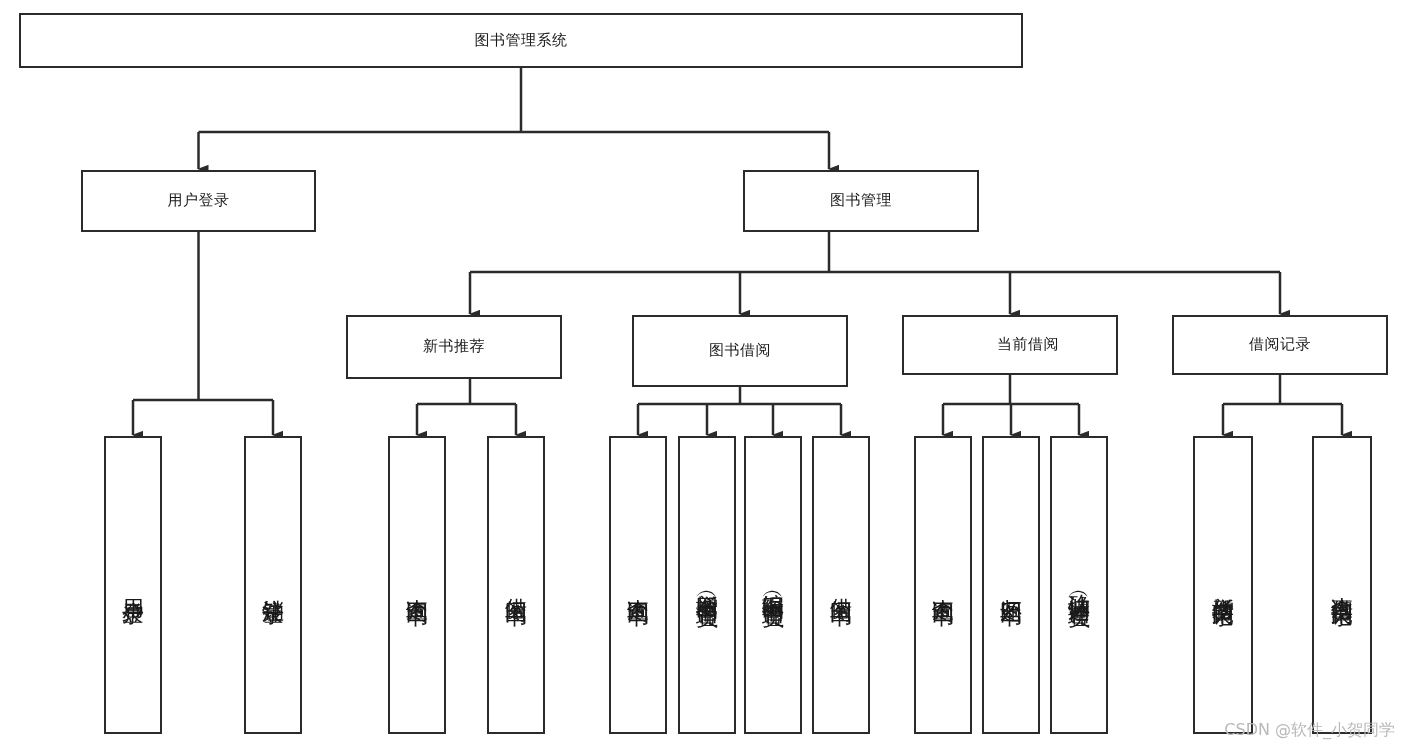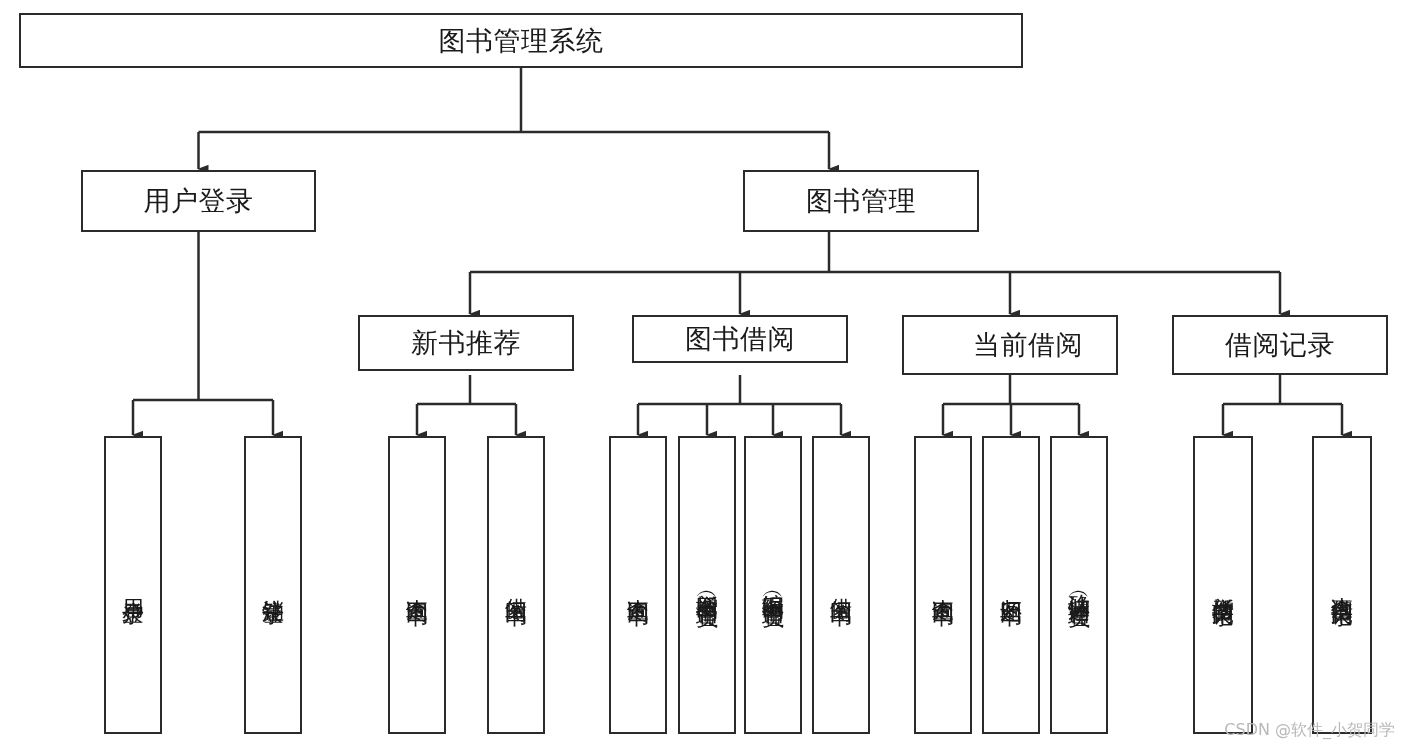--- a/index.html
+++ b/index.html
@@ -34,21 +34,21 @@
     justify-content: center;
     text-align: center;
     color: #1a1a1a;
     z-index: 2;
   }
   .node .label {
     display: block;
     line-height: 1.15;
   }
   .node.horiz .label {
-    font-size: 27px;
+    font-size: 15px;
     letter-spacing: 0.5px;
   }
   .node.vert {
     writing-mode: vertical-rl;
     text-orientation: upright;
   }
   .node.vert .label {
     writing-mode: vertical-rl;
     text-orientation: upright;
     font-size: 22px;
@@ -118,24 +118,24 @@
   <div id="node-layer">
       <div class="node horiz" style="left: 19px; top: 13px; width: 1004px; height: 55px;">
         <span class="label">图书管理系统</span>
       </div>
       <div class="node horiz" style="left: 81px; top: 170px; width: 235px; height: 62px;">
         <span class="label">用户登录</span>
       </div>
       <div class="node horiz" style="left: 711px; top: 170px; width: 236px; height: 62px; margin-left: 32px;">
         <span class="label">图书管理</span>
       </div>
-      <div class="node horiz" style="left: 358px; top: 315px; width: 216px; height: 56px;">
+      <div class="node horiz" style="left: 346px; top: 315px; width: 216px; height: 64px;">
         <span class="label">新书推荐</span>
       </div>
-      <div class="node horiz" style="left: 632px; top: 315px; width: 216px; height: 48px;">
+      <div class="node horiz" style="left: 632px; top: 315px; width: 216px; height: 72px;">
         <span class="label">图书借阅</span>
       </div>
       <div class="node horiz" style="left: 902px; top: 315px; width: 216px; height: 60px; padding-left: 36px;">
         <span class="label">当前借阅</span>
       </div>
       <div class="node horiz" style="left: 1172px; top: 315px; width: 216px; height: 60px; align-items: center;">
         <span class="label">借阅记录</span>
       </div>
       <div class="node vert" style="left: 104px; top: 436px; width: 58px; height: 298px;">
         <span class="label">用户登录</span>

